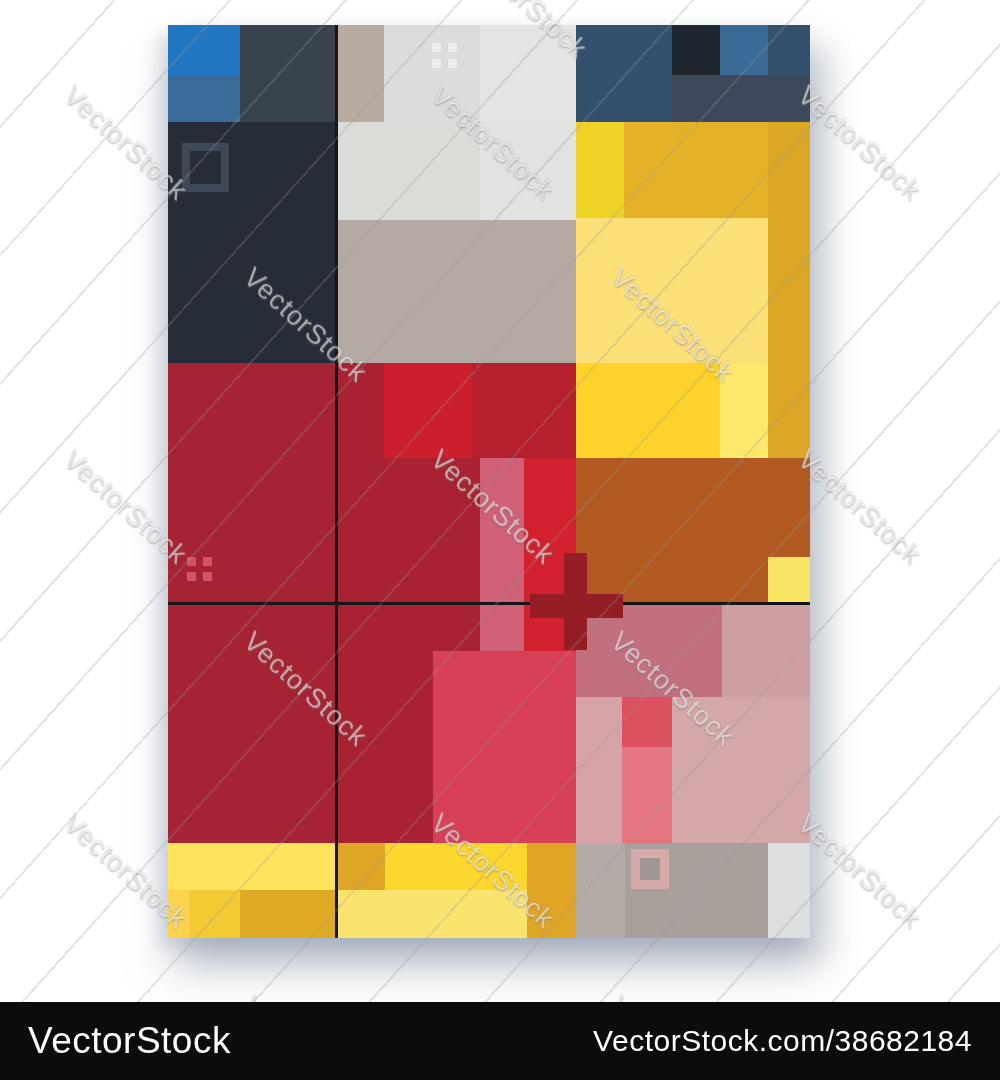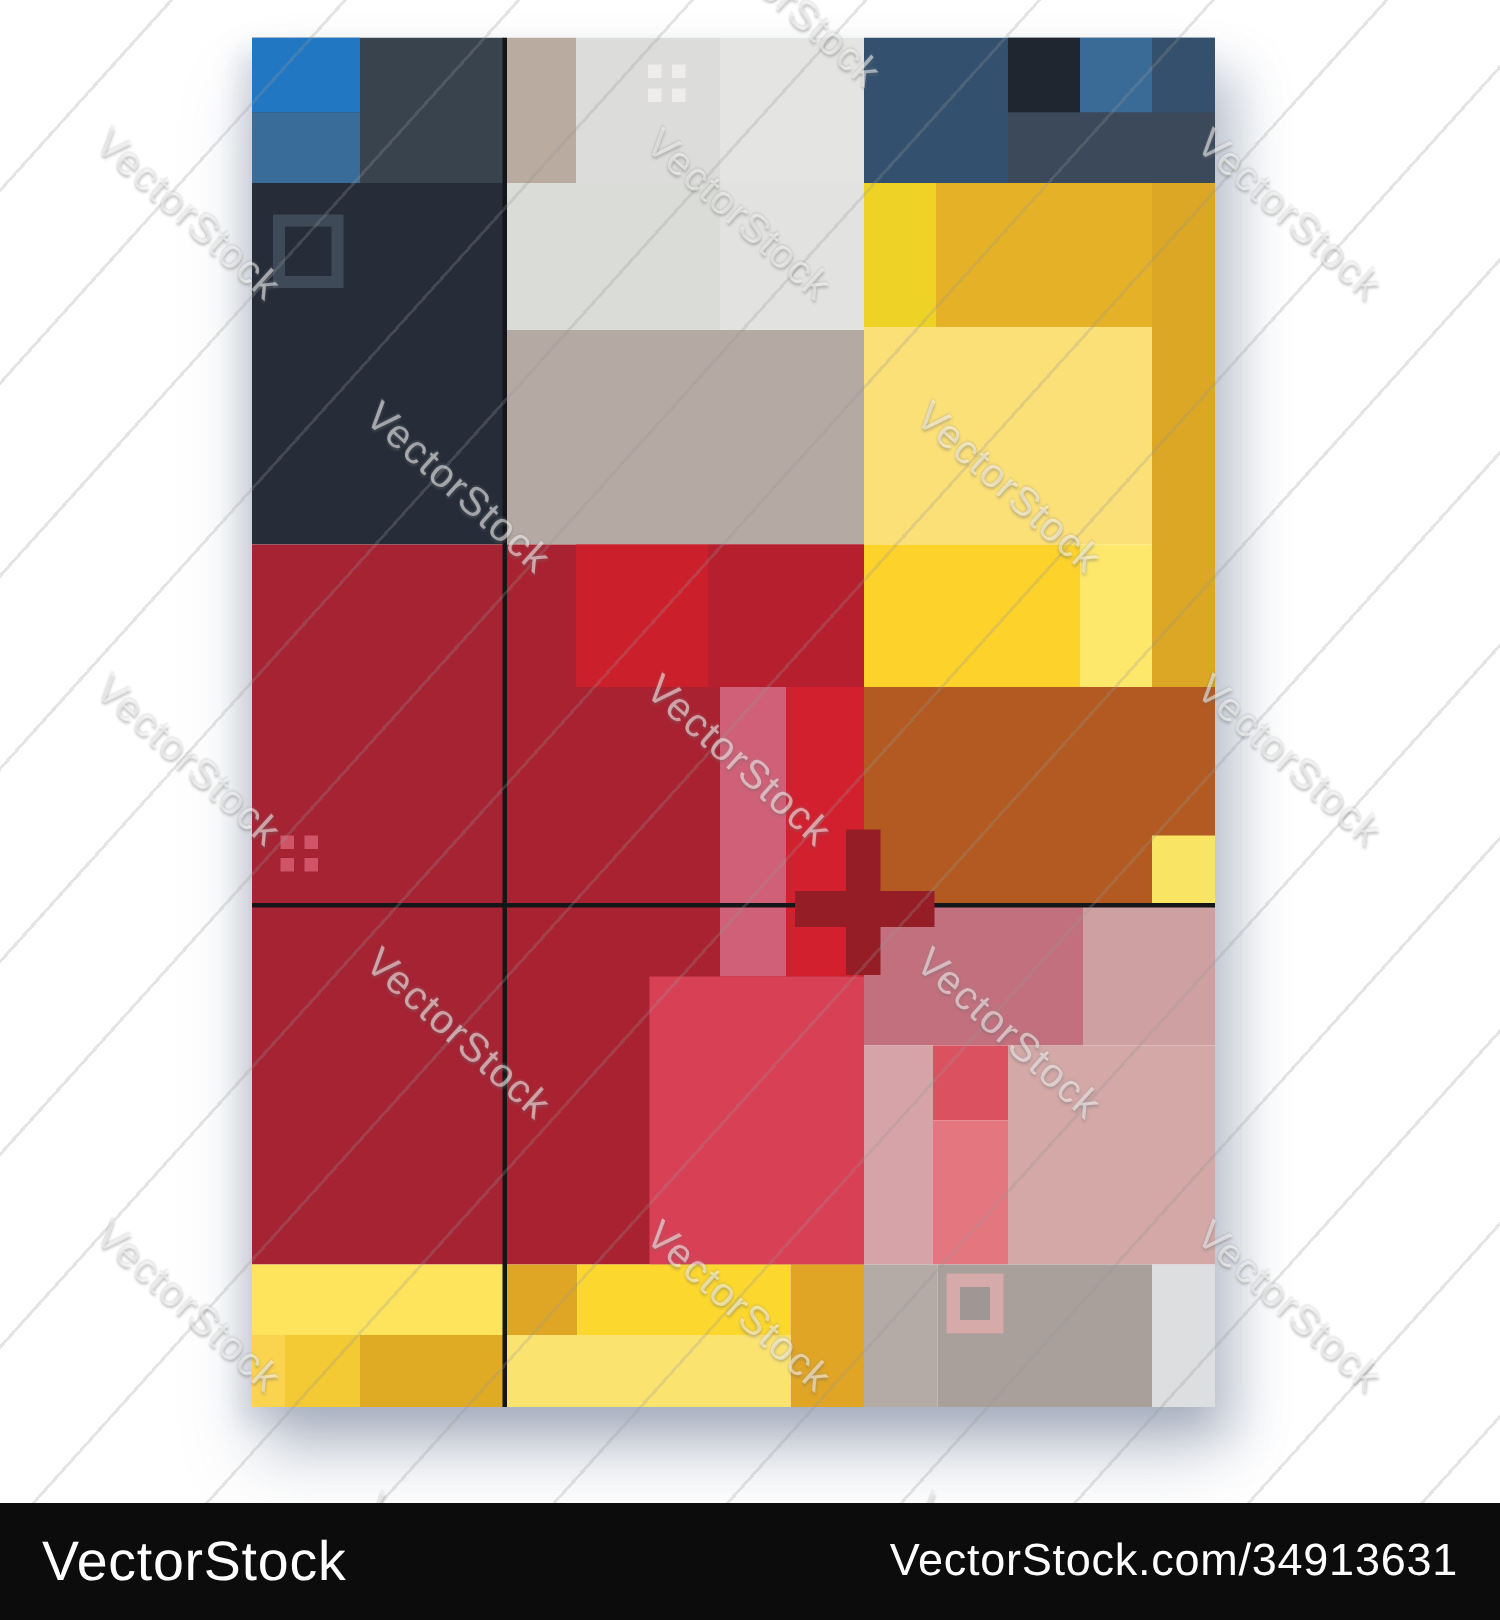--- a/index.html
+++ b/index.html
@@ -119,15 +119,15 @@
       <div class="wm" style="left: 258px; top: 626px; transform: rotate(42deg);">VectorStock</div>
       <div class="wm" style="left: 625px; top: 626px; transform: rotate(42deg);">VectorStock</div>
       <div class="wm" style="left: 78px; top: 808px; transform: rotate(42deg);">VectorStock</div>
       <div class="wm" style="left: 445px; top: 808px; transform: rotate(42deg);">VectorStock</div>
       <div class="wm" style="left: 812px; top: 808px; transform: rotate(42deg);">VectorStock</div>
       <div class="wm" style="left: 258px; top: 990px; transform: rotate(42deg);">VectorStock</div>
       <div class="wm" style="left: 625px; top: 990px; transform: rotate(42deg);">VectorStock</div>
     </div>
   <div id="footer" style="background: rgb(12, 12, 12);">
     <span class="footer-brand">VectorStock</span>
-    <span class="footer-url">VectorStock.com/34913631</span>
+    <span class="footer-url">VectorStock.com/38682184</span>
   </div>
 </div>
 
 </body></html>

